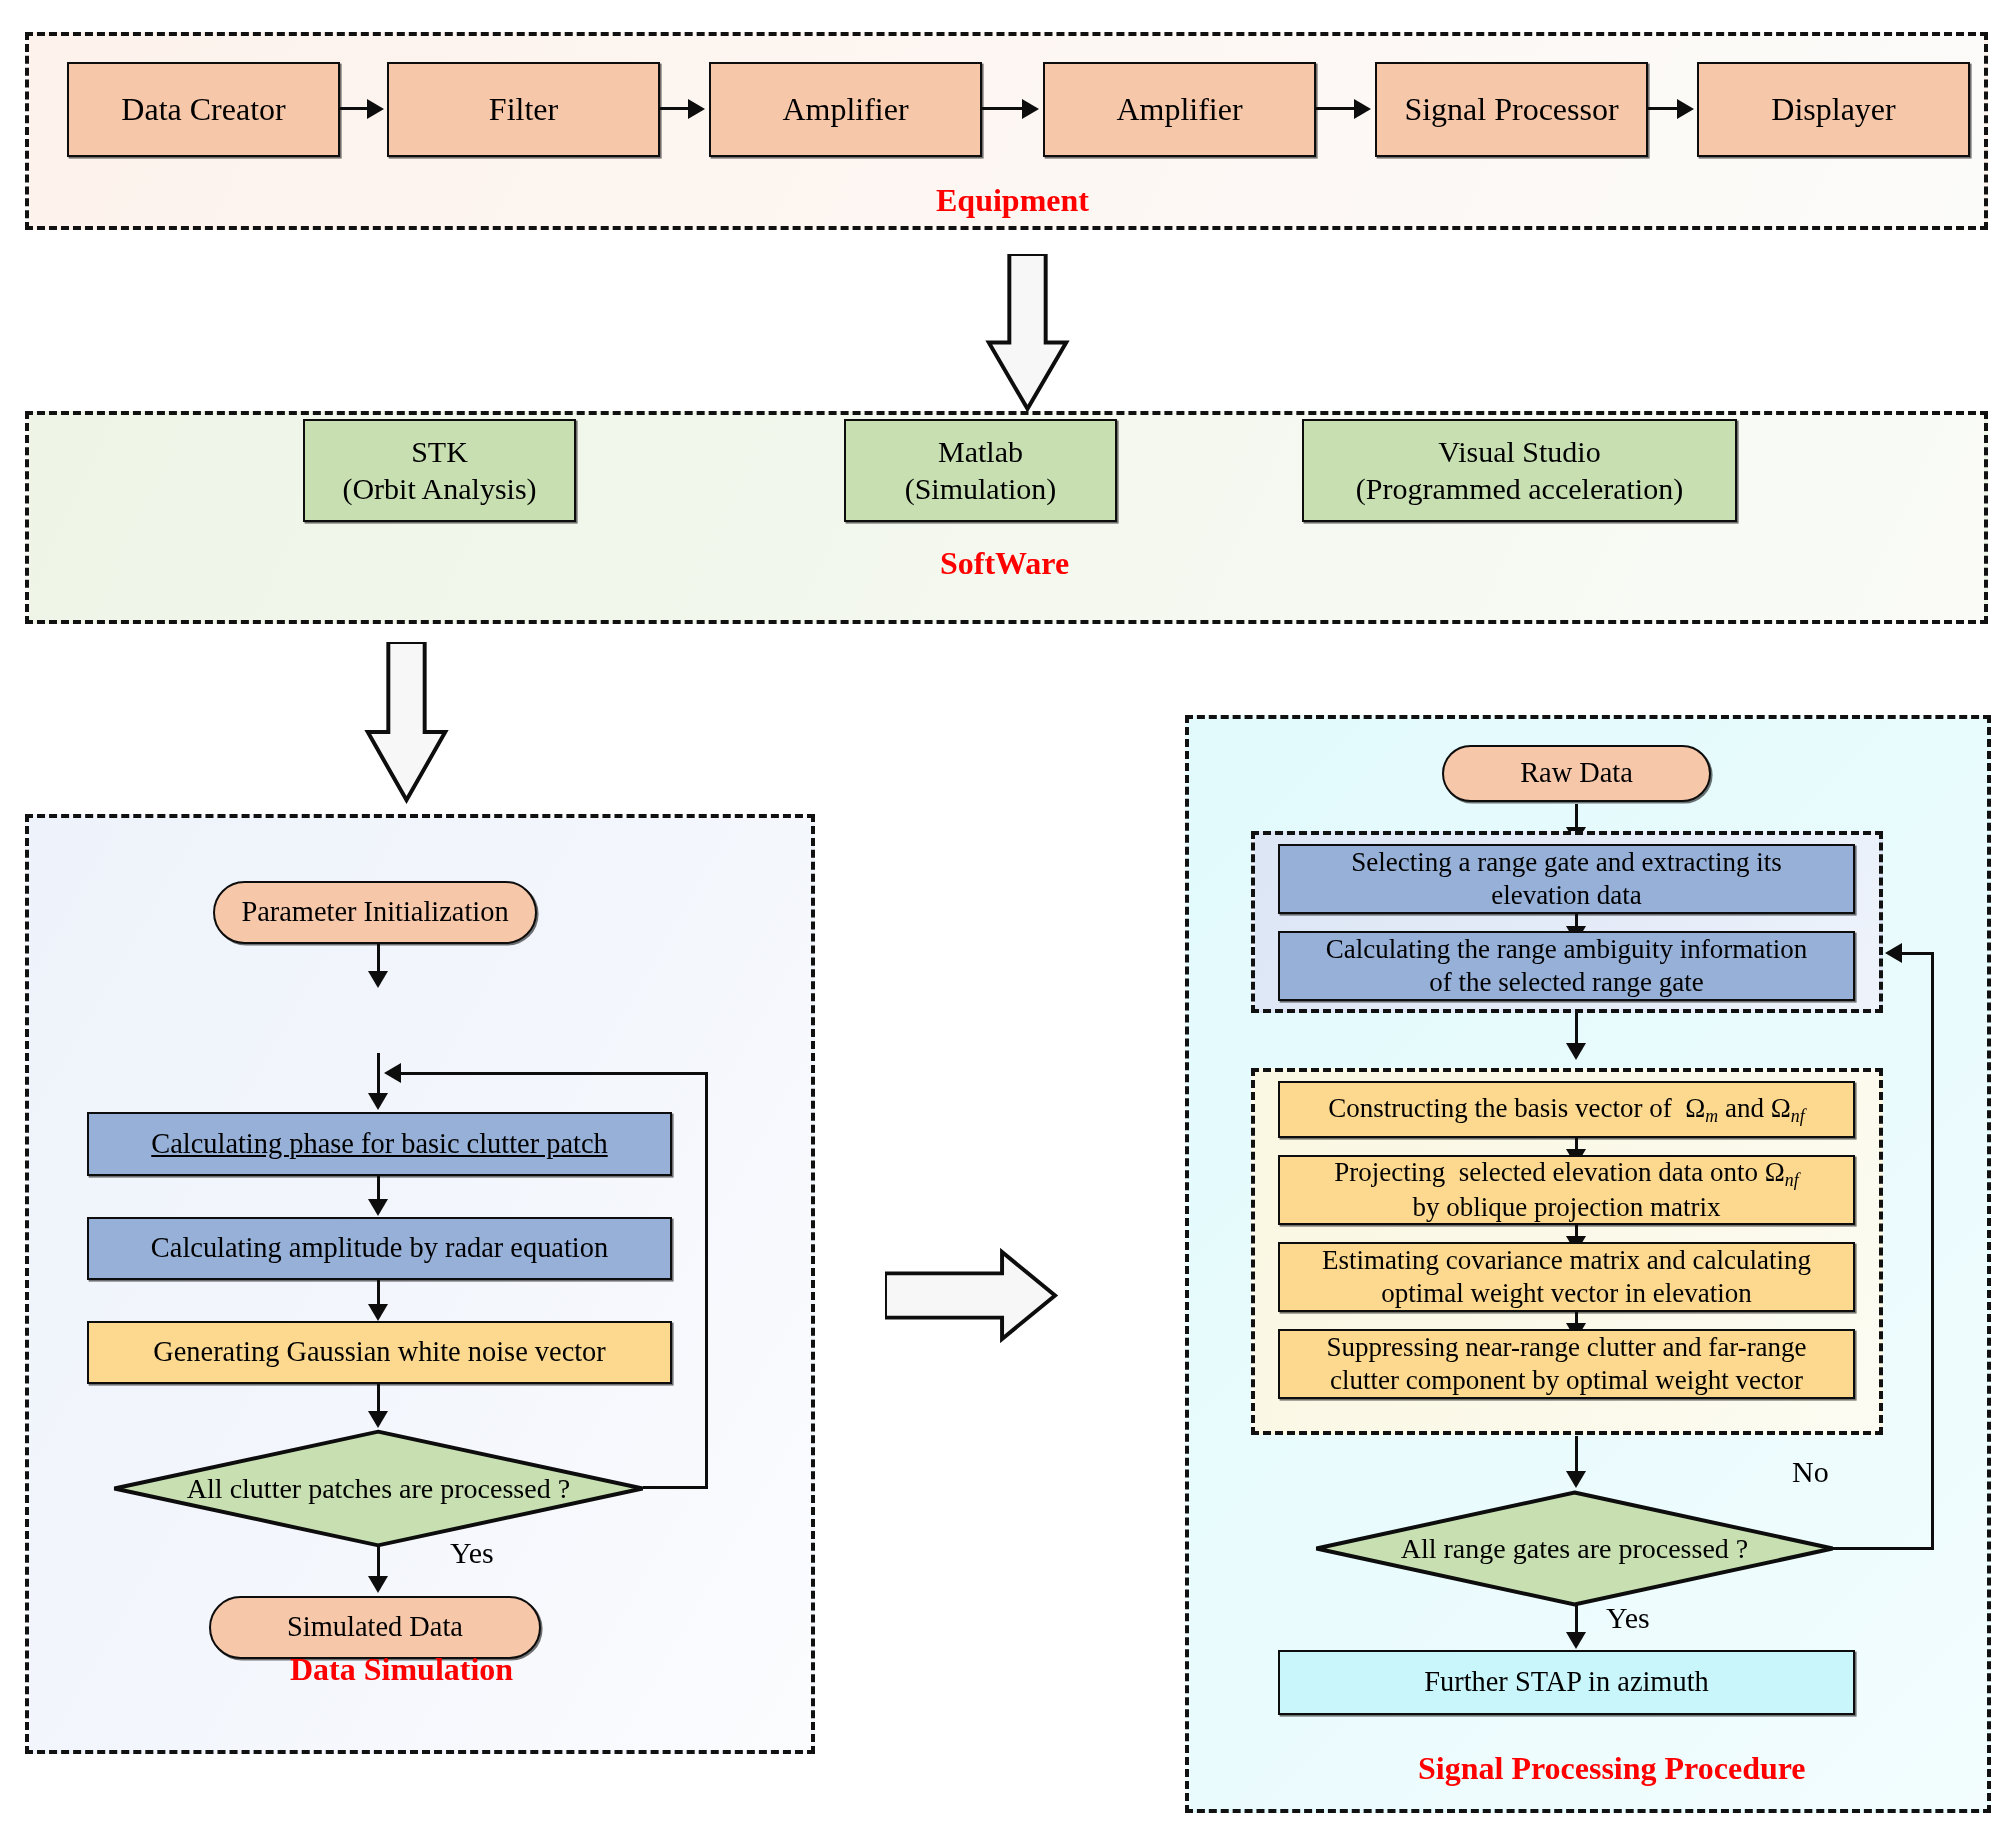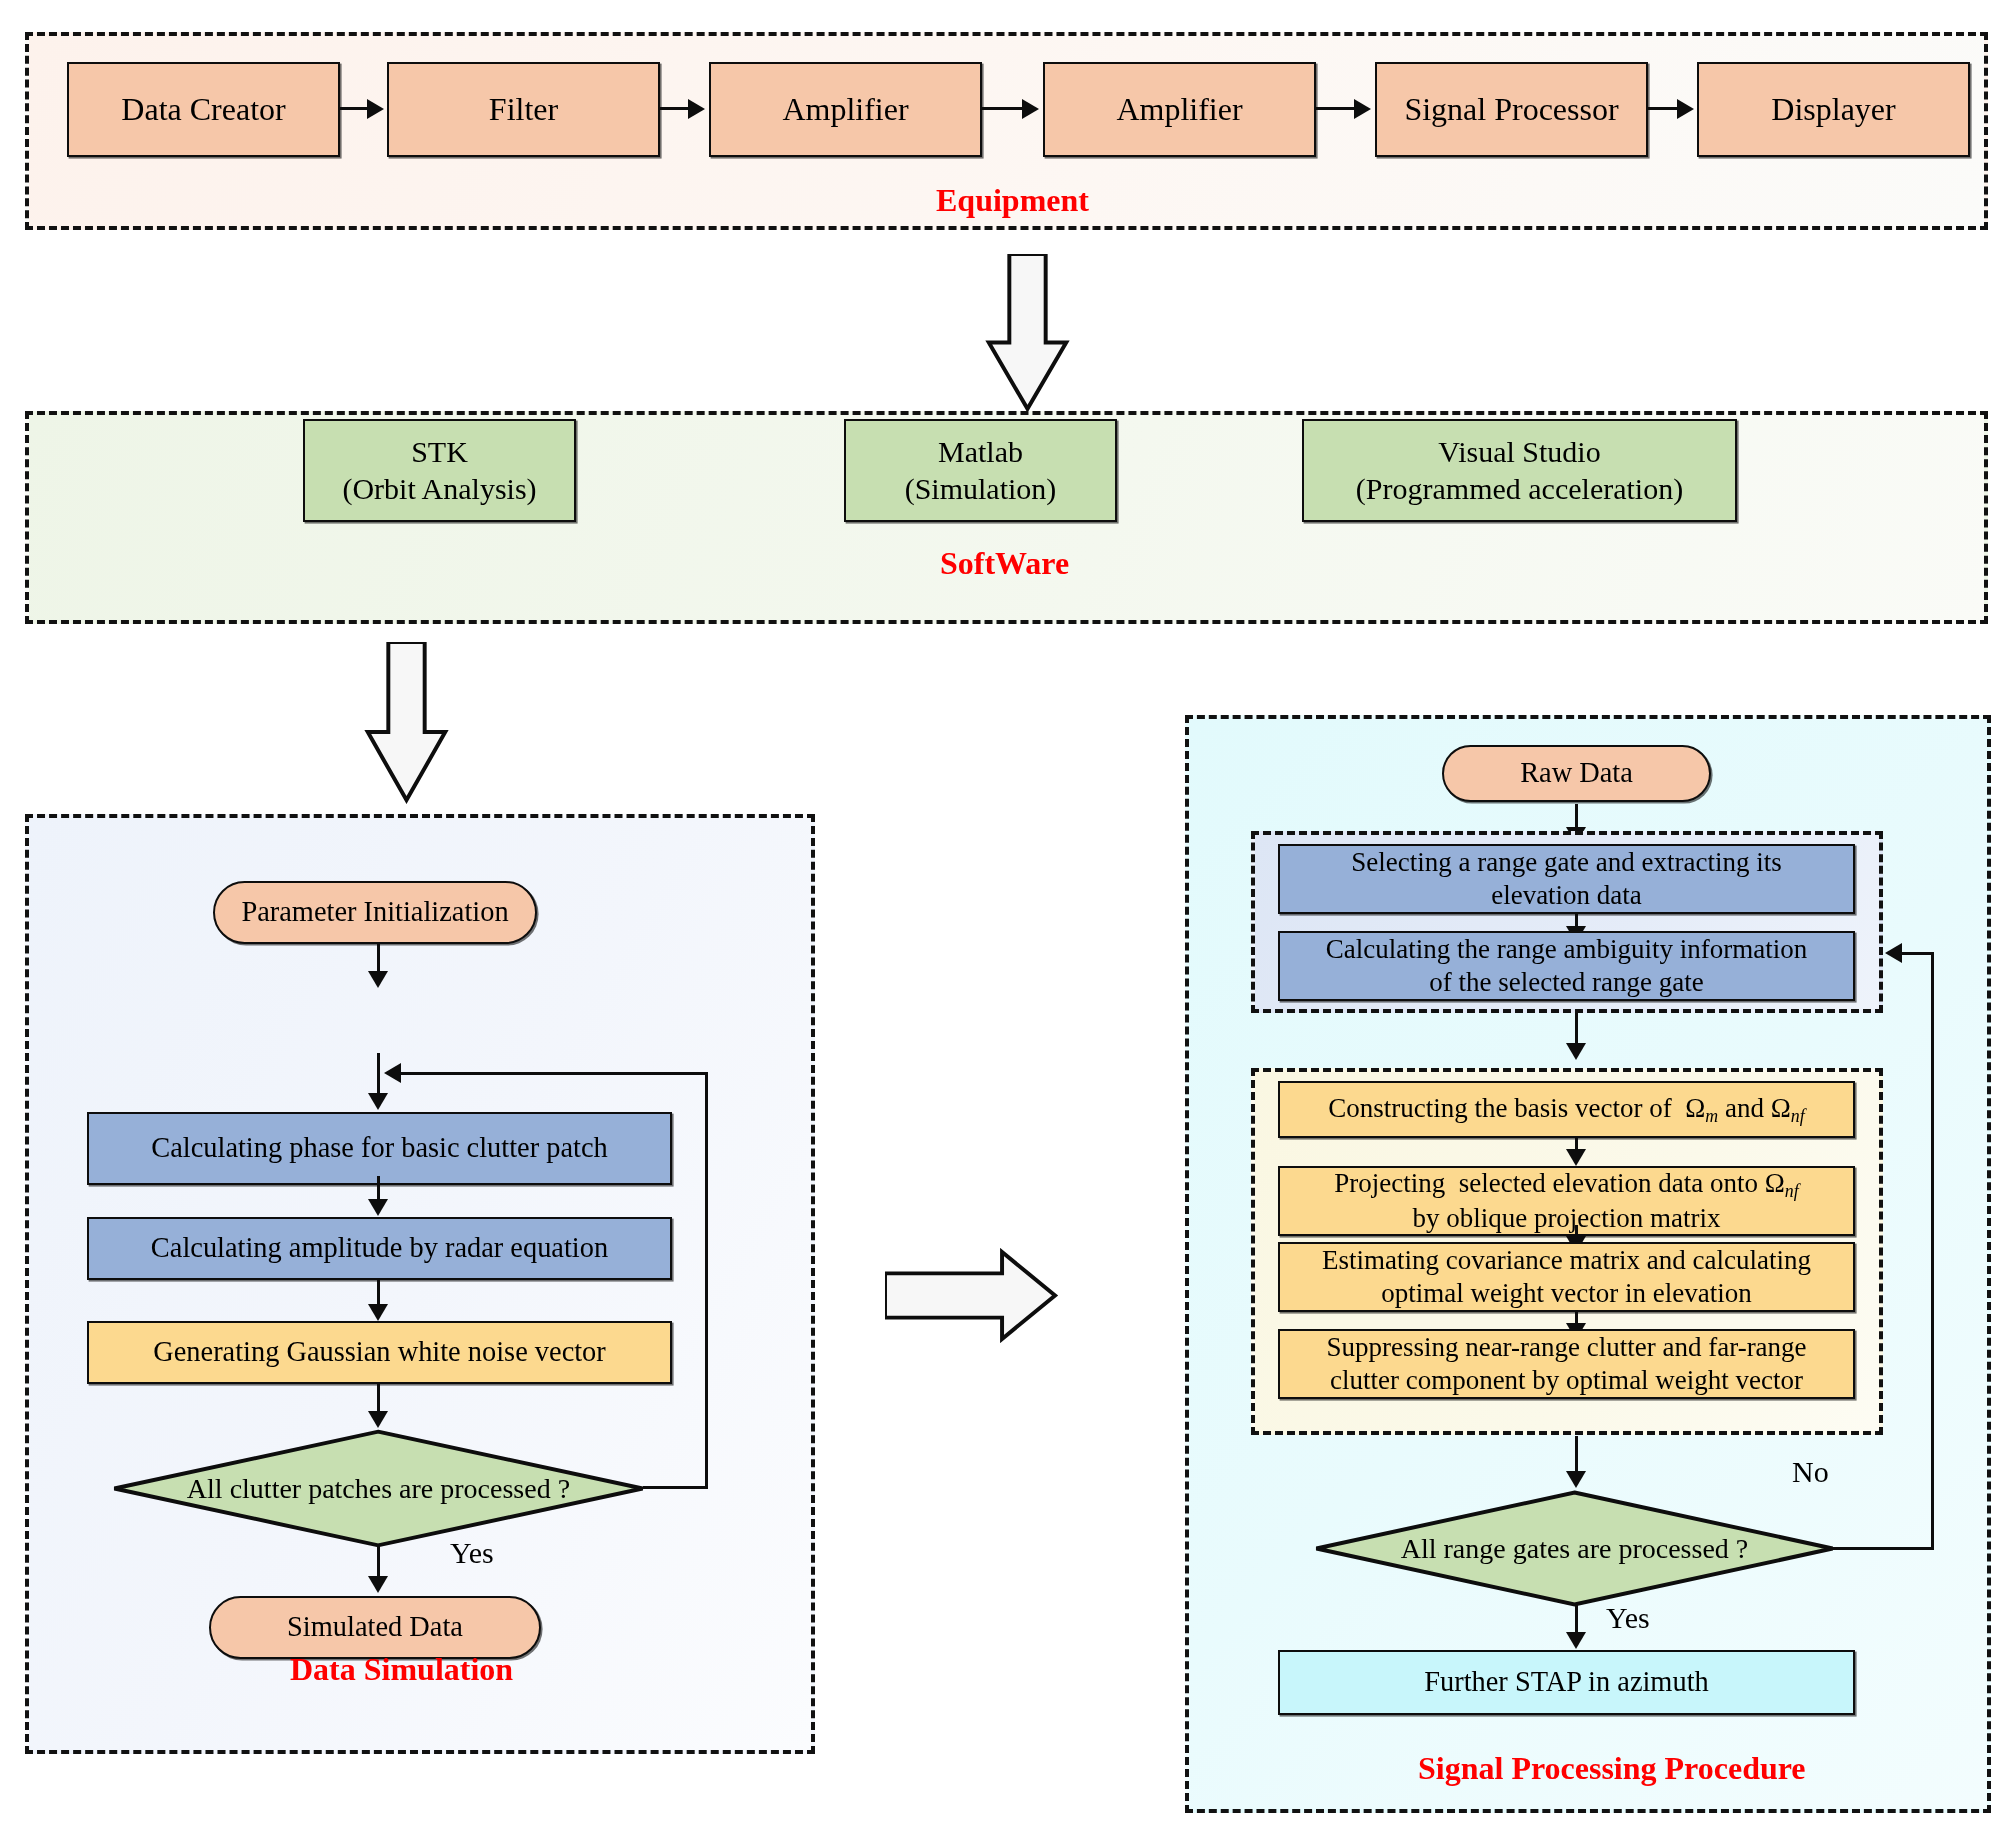--- a/index.html
+++ b/index.html
@@ -113,21 +113,21 @@
 
   <div class="node peach rounded" style="left:213px;top:881px;width:324px;height:63px;font-size:28.4px;">Parameter Initialization</div>
 
   <div class="ln vln" style="left:377px;top:944px;height:32px;"></div>
   <div class="arrowhead ah-down" style="left:368px;top:971px;"></div>
 
 
   <div class="ln vln" style="left:377px;top:1053px;height:47px;"></div>
   <div class="arrowhead ah-down" style="left:368px;top:1093px;"></div>
 
-  <div class="node blue" style="left:87px;top:1112px;width:585px;height:73px;font-size:28.4px;">Calculating phase for basic clutter patch</div>
+  <div class="node blue" style="left:87px;top:1112px;width:585px;height:64px;font-size:28.4px;text-decoration:underline;">Calculating phase for basic clutter patch</div>
 
   <div class="ln vln" style="left:377px;top:1176px;height:30px;"></div>
   <div class="arrowhead ah-down" style="left:368px;top:1199px;"></div>
 
   <div class="node blue" style="left:87px;top:1217px;width:585px;height:63px;font-size:28.4px;">Calculating amplitude by radar equation</div>
 
   <div class="ln vln" style="left:377px;top:1280px;height:30px;"></div>
   <div class="arrowhead ah-down" style="left:368px;top:1304px;"></div>
 
   <div class="node yellow" style="left:87px;top:1321px;width:585px;height:63px;font-size:28.4px;">Generating Gaussian white noise vector</div>
@@ -187,21 +187,21 @@
 
   <div class="subdash sub-yellow"></div>
 
   <div class="node yellow" style="left:1278px;top:1081px;width:577px;height:57px;font-size:27px;">
     <span>Constructing the basis vector of&nbsp; <span class="omega">Ω</span><sub>m</sub> and <span class="omega">Ω</span><sub>nf</sub></span>
   </div>
 
   <div class="ln vln" style="left:1575px;top:1138px;height:17.4px;"></div>
   <div class="arrowhead ah-down" style="left:1566px;top:1149px;"></div>
 
-  <div class="node yellow" style="left:1278px;top:1155px;width:577px;height:70px;font-size:27px;margin-top:11px;">
+  <div class="node yellow" style="left:1278px;top:1155px;width:577px;height:70px;font-size:27px;">
     <span style="display:block;">Projecting&nbsp; selected elevation data onto <span class="omega">Ω</span><sub>nf</sub><br>by oblique projection matrix</span>
   </div>
 
   <div class="ln vln" style="left:1575px;top:1225px;height:17.4px;"></div>
   <div class="arrowhead ah-down" style="left:1566px;top:1236px;"></div>
 
   <div class="node yellow" style="left:1278px;top:1242px;width:577px;height:70px;font-size:27px;flex-direction:column;">
     <span>Estimating covariance matrix and calculating</span>
     <span>optimal weight vector in elevation</span>
   </div>

